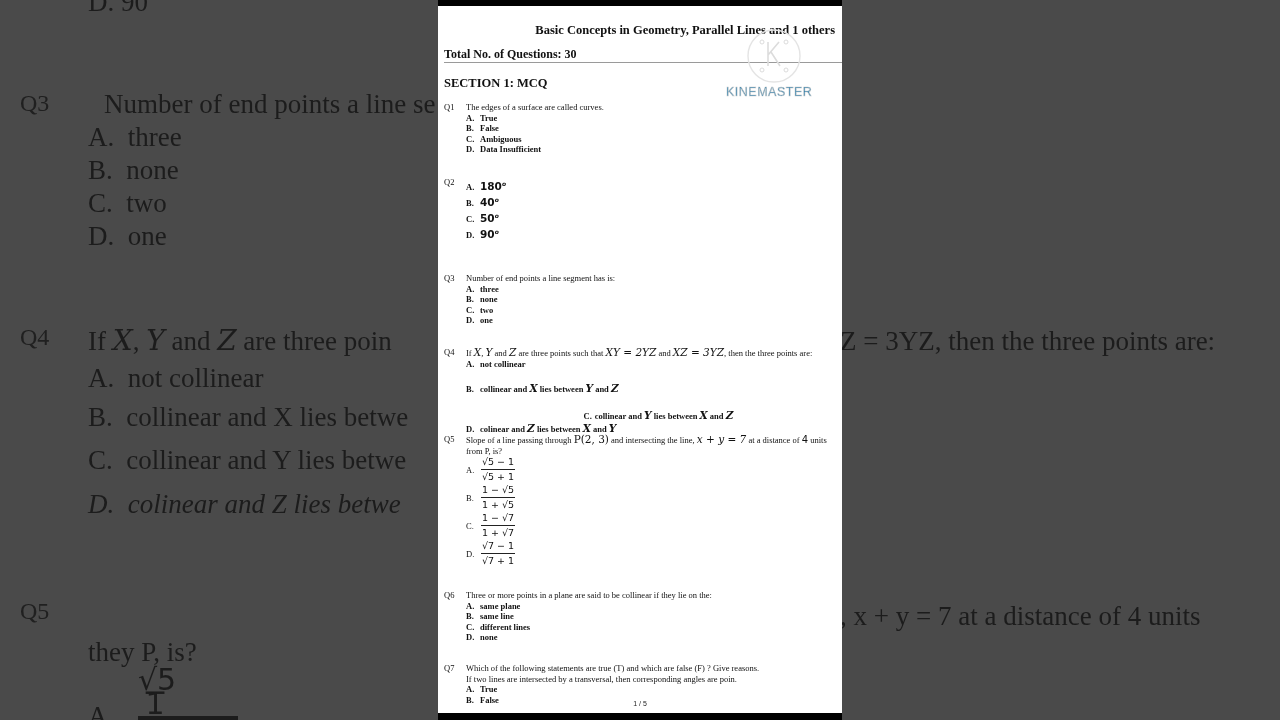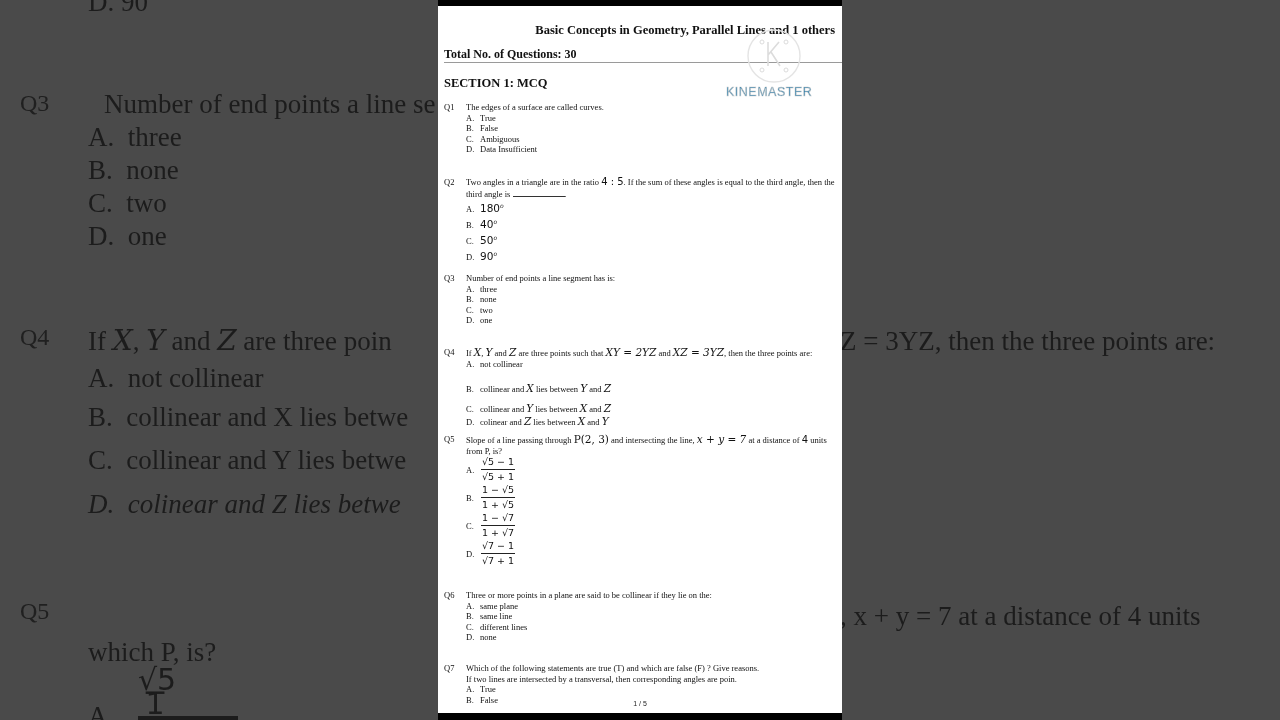--- a/index.html
+++ b/index.html
@@ -30,21 +30,21 @@
     font-size:12.5px; font-weight:bold; white-space:nowrap;
   }
   .total { position:absolute; left:6px; top:41px; font-size:12px; font-weight:bold; }
   .divider { position:absolute; left:6px; right:0; top:56px; height:1px; background:#9a9a9a; }
   .section { position:absolute; left:6px; top:70px; font-size:12.5px; font-weight:bold; }
 
   .q { position:absolute; left:6px; font-size:8.5px; line-height:10.5px; }
   .q .num { position:absolute; left:0; top:0; width:20px; }
   .q .body { position:absolute; left:22px; top:0; width:374px; }
   .q .text { white-space:normal; }
-  .opt { white-space:nowrap; }
+  .opt { white-space:nowrap;font-weight:bold; }
   .opt .lbl { display:inline-block; width:14px; }
   .m { font-family:"DejaVu Serif",serif; font-style:italic; font-size:10.5px; }
   .mr { font-family:"DejaVu Sans",sans-serif; font-size:10px; }
   .deg { font-family:"DejaVu Sans",sans-serif; font-size:10.5px; }
   .deg sup { font-size:6px; font-style:italic; }
   .blank { display:inline-block; width:52px; border-bottom:1px solid #333; height:8px; }
 
   .frac-opt { position:relative; height:28px; }
   .frac-opt .lbl { position:absolute; left:0; top:9px; }
   .frac { position:absolute; left:15px; top:0; width:34px; text-align:center; font-family:"DejaVu Sans",sans-serif; font-size:9.5px; line-height:12px; }
@@ -73,21 +73,21 @@
   <div class="qn" style="left:20px; top:324px;">Q4</div>
   <div class="line" style="left:88px; top:325px;"><span>If</span> <i class="m">X</i>, <i class="m">Y</i> and <i class="m">Z</i> <span>are three poin</span></div>
   <div class="line" style="left:840px; top:325px;">Z = 3YZ, then the three points are:</div>
   <div class="line" style="left:88px; top:362px;"><span>A.</span>&nbsp; <span>not collinear</span></div>
   <div class="line" style="left:88px; top:401px;"><span>B.</span>&nbsp; <span>collinear and X lies betwe</span></div>
   <div class="line" style="left:88px; top:444px;"><span>C.</span>&nbsp; <span>collinear and Y lies betwe</span></div>
   <div class="line" style="left:88px; top:488px;font-style:italic;"><span>D.</span>&nbsp; <span>colinear and Z lies betwe</span></div>
 
   <div class="qn" style="left:20px; top:598px;">Q5</div>
   <div class="line" style="left:840px; top:600px;">, x + y = 7 at a distance of 4 units</div>
-  <div class="line" style="left:88px; top:636px;">which P, is?</div>
+  <div class="line" style="left:88px; top:636px;">they P, is?</div>
   <div class="line" style="left:88px; top:700px;">A.</div>
   <div class="frac">
     <span>√5 − 1</span>
     <div class="bar"></div>
   </div>
 </div>
 
 <div class="bar-top"></div>
 <div class="bar-bottom"></div>
 
@@ -114,21 +114,20 @@
       <div class="opt"><span class="lbl">A.</span><span>True</span></div>
       <div class="opt"><span class="lbl">B.</span><span>False</span></div>
       <div class="opt"><span class="lbl">C.</span><span>Ambiguous</span></div>
       <div class="opt"><span class="lbl">D.</span><span>Data Insufficient</span></div>
     </div>
   </div>
 
   <div class="q" style="top:171px;">
     <div class="num">Q2</div>
     <div class="body">
-      <div class="text"><span>Two angles in a triangle are in the ratio</span> <span class="mr">4 : 5</span><span>. If the sum of these angles is equal to the third angle, then the third angle is</span> <span class="blank"></span><span>.</span></div>
       <div class="opt" style="margin-top:1px;"><span class="lbl">A.</span><span class="deg"><span>180</span><sup>o</sup></span></div>
       <div class="opt" style="margin-top:2px;"><span class="lbl">B.</span><span class="deg"><span>40</span><sup>o</sup></span></div>
       <div class="opt" style="margin-top:2px;"><span class="lbl">C.</span><span class="deg"><span>50</span><sup>o</sup></span></div>
       <div class="opt" style="margin-top:2px;"><span class="lbl">D.</span><span class="deg"><span>90</span><sup>o</sup></span></div>
     </div>
   </div>
 
   <div class="q" style="top:267px;">
     <div class="num">Q3</div>
     <div class="body">
@@ -139,21 +138,21 @@
       <div class="opt"><span class="lbl">D.</span><span>one</span></div>
     </div>
   </div>
 
   <div class="q" style="top:341px;">
     <div class="num">Q4</div>
     <div class="body" style="width:382px;">
       <div class="text" style="white-space:nowrap;"><span>If</span> <span class="m">X</span><span>,</span> <span class="m">Y</span> <span>and</span> <span class="m">Z</span> <span>are three points such that</span> <span class="m">XY = 2YZ</span> <span>and</span> <span class="m">XZ = 3YZ</span><span>, then the three points are:</span></div>
       <div class="opt"><span class="lbl">A.</span><span>not collinear</span></div>
       <div class="opt" style="margin-top:14px;"><span class="lbl">B.</span><span>collinear and</span> <span class="m">X</span> <span>lies between</span> <span class="m">Y</span> <span>and</span> <span class="m">Z</span></div>
-      <div class="opt" style="margin-top:8px;"><span class="lbl">C.</span><span>collinear and</span> <span class="m">Y</span> <span>lies between</span> <span class="m">X</span> <span>and</span> <span class="m">Z</span></div>
+      <div class="opt" style="margin-top:15px;text-align:center;"><span class="lbl">C.</span><span>collinear and</span> <span class="m">Y</span> <span>lies between</span> <span class="m">X</span> <span>and</span> <span class="m">Z</span></div>
       <div class="opt" style="margin-top:2px;"><span class="lbl">D.</span><span>colinear and</span> <span class="m">Z</span> <span>lies between</span> <span class="m">X</span> <span>and</span> <span class="m">Y</span></div>
     </div>
   </div>
 
   <div class="q" style="top:428px;">
     <div class="num">Q5</div>
     <div class="body">
       <div class="text"><span>Slope of a line passing through</span> <span class="m" style="font-style:normal;">P(2, 3)</span> <span>and intersecting the line,</span> <span class="m">x + y = 7</span> <span>at a distance of</span> <span class="mr">4</span> <span>units from P, is?</span></div>
       <div class="frac-opt">
         <span class="lbl">A.</span>

